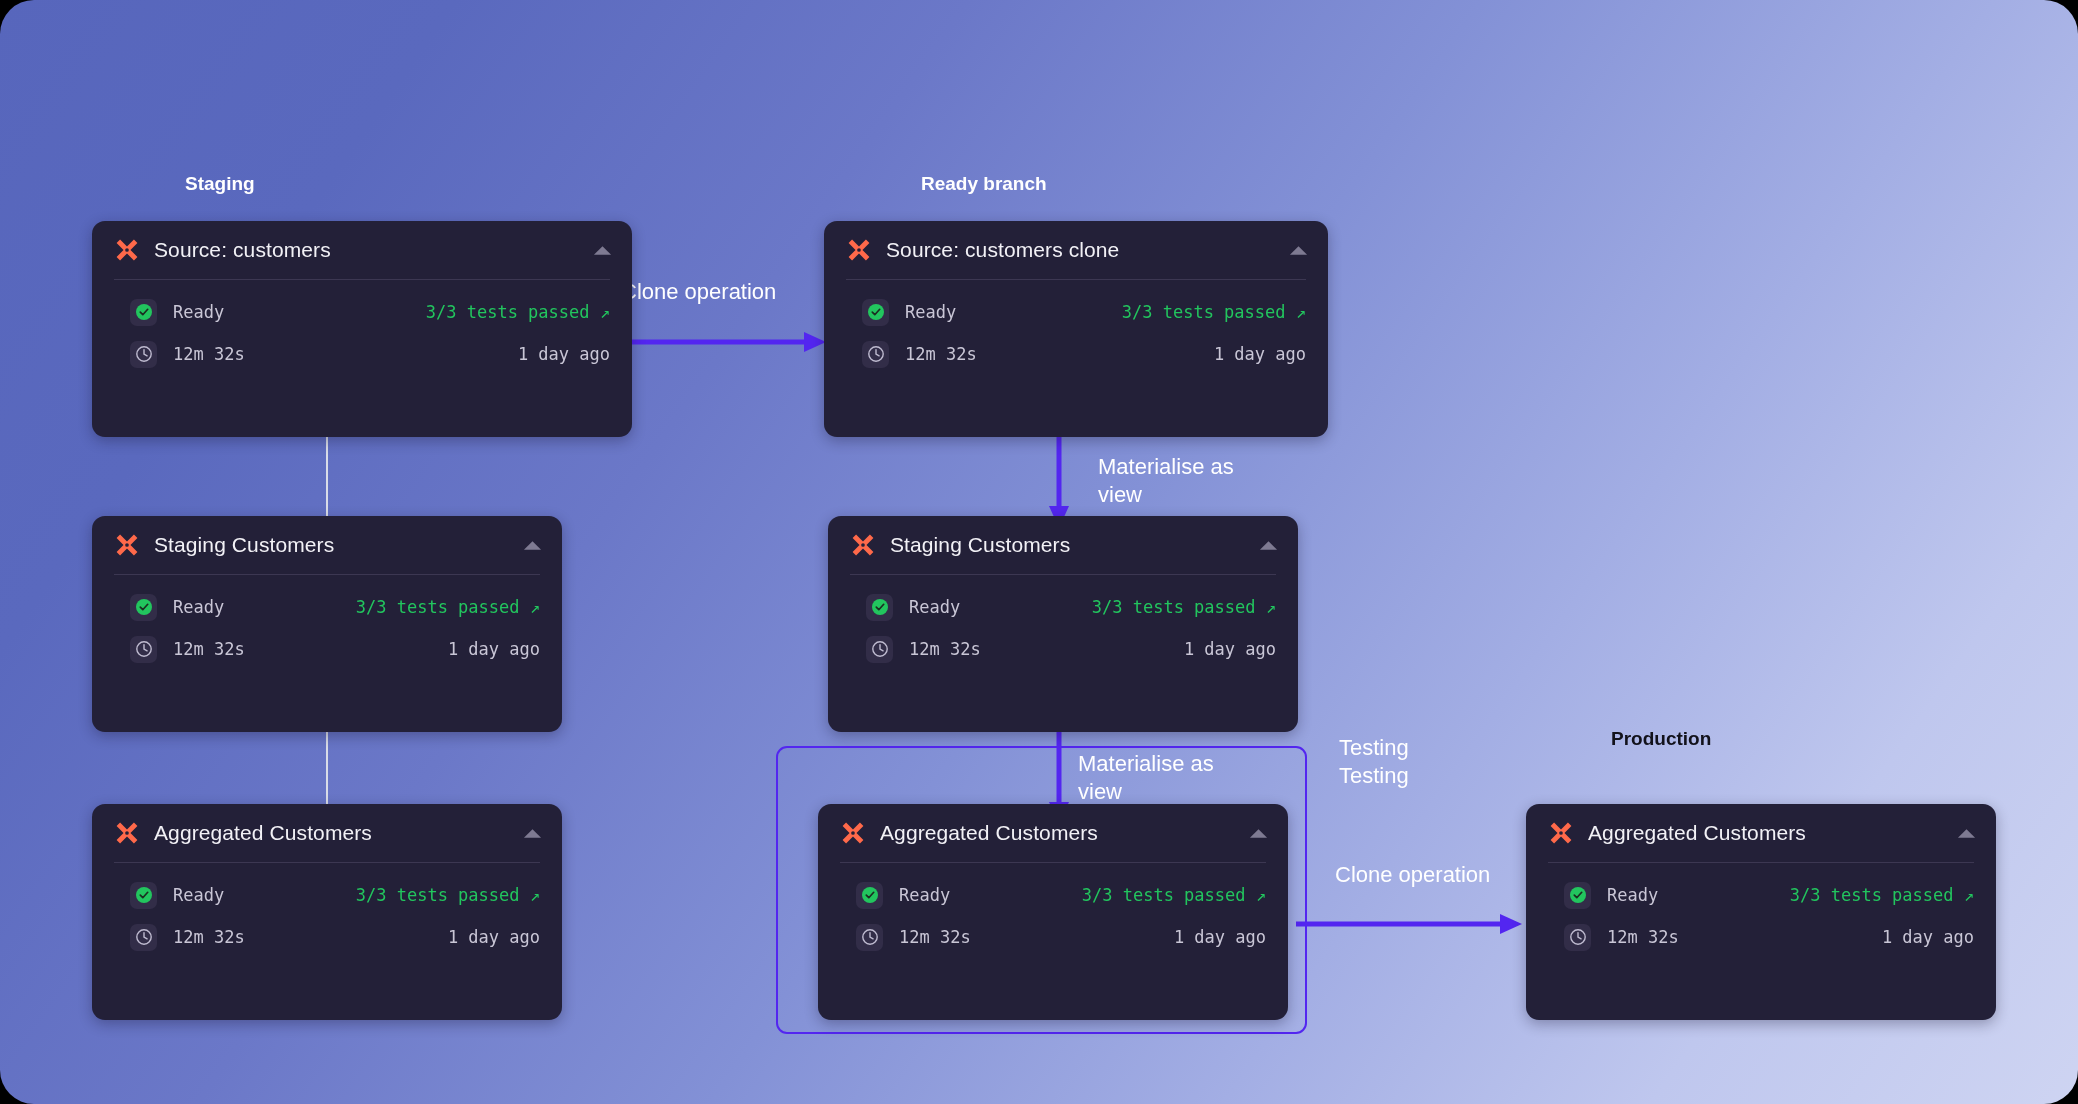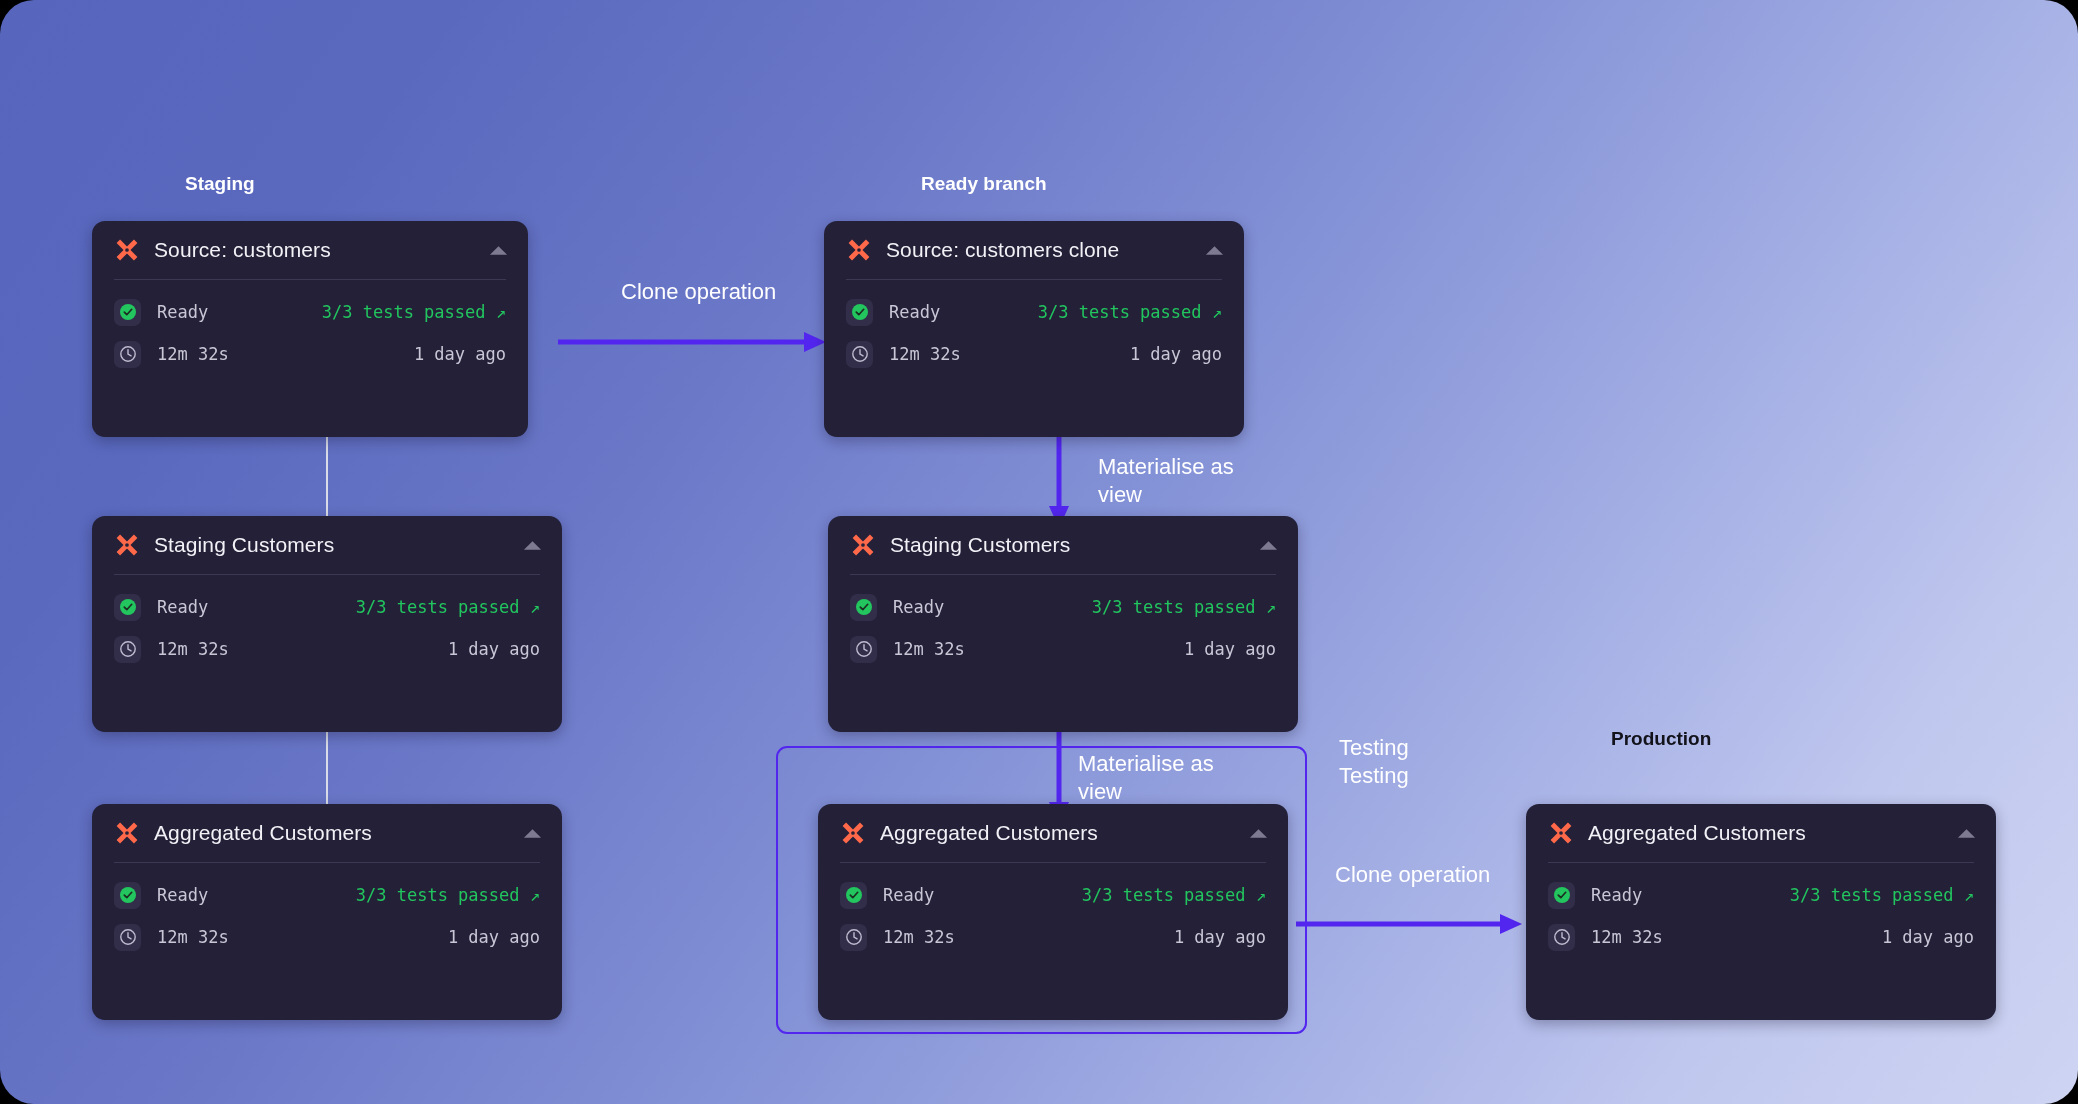--- a/index.html
+++ b/index.html
@@ -28,21 +28,21 @@
   }
   .dbt-icon{ width:26px; height:26px; flex:0 0 26px; margin-right:14px; display:block;}
   .card-title{
     color:#F2F1F6; font-size:21px; font-weight:400; letter-spacing:.1px;
     white-space:nowrap; font-family:"Liberation Sans",sans-serif;
   }
   .chev{ margin-left:auto; width:19px; height:12px; display:block; }
   .card-div{
     height:1px; background:#3C3752; margin:0 22px;
   }
-  .card-body{ padding:11px 22px 15px 22px; }
+  .card-body{ padding:11px 22px 15px 38px; }
   .row{
     display:flex; align-items:center; height:42px;
   }
   .badge{
     width:27px; height:27px; border-radius:7px; background:#322D48;
     display:flex; align-items:center; justify-content:center;
     flex:0 0 27px; margin-right:16px;
   }
   .badge svg{display:block;}
   .mono{
@@ -123,21 +123,21 @@
     <span>Materialise as</span><br>
     <span>view</span>
   </div>
 
   <svg class="arrow" style="left:1296px;top:912px;" width="226" height="24">
     <line x1="0" y1="12" x2="204" y2="12" stroke="#5326F0" stroke-width="5"></line>
     <polygon points="204,2 226,12 204,22" fill="#5326F0"></polygon>
   </svg>
   <div class="arrow-label" style="left:1335px;top:861px;">Clone operation</div>
 
-  <div class="card" style="left:92px;top:221px;width:436px;height:216px;">
+  <div class="card" style="left:92px;top:221px;width:540px;height:216px;">
     <div class="card-head">
       <svg class="dbt-icon" viewBox="0 0 24 24">
         <path d="M5.6 2.4 L12 8.8 L18.4 2.4 L21.6 5.6 L15.2 12 L21.6 18.4 L18.4 21.6 L12 15.2 L5.6 21.6 L2.4 18.4 L8.8 12 L2.4 5.6 Z" fill="#FF694A"></path>
         <circle cx="12" cy="12" r="1.7" fill="#232038"></circle>
       </svg>
       <span class="card-title">Source: customers</span>
       <svg class="chev" viewBox="0 0 20 12">
         <polygon points="10,2 19,11 1,11" fill="#7E7A92"></polygon>
       </svg>
     </div>
@@ -231,21 +231,21 @@
               <circle cx="9" cy="9" r="7.2" stroke="#BFBBD0" stroke-width="1.4" fill="none"></circle>
               <path d="M9 4.6 L9 9 L12.1 10.8" stroke="#BFBBD0" stroke-width="1.4" fill="none" stroke-linecap="round"></path>
             </svg>
         </span>
         <span class="mono lbl">12m 32s</span>
         <span class="mono ago">1 day ago</span>
       </div>
     </div>
   </div>
 
-  <div class="card" style="left:824px;top:221px;width:420px;height:216px;">
+  <div class="card" style="left:824px;top:221px;width:504px;height:216px;">
     <div class="card-head">
       <svg class="dbt-icon" viewBox="0 0 24 24">
         <path d="M5.6 2.4 L12 8.8 L18.4 2.4 L21.6 5.6 L15.2 12 L21.6 18.4 L18.4 21.6 L12 15.2 L5.6 21.6 L2.4 18.4 L8.8 12 L2.4 5.6 Z" fill="#FF694A"></path>
         <circle cx="12" cy="12" r="1.7" fill="#232038"></circle>
       </svg>
       <span class="card-title">Source: customers clone</span>
       <svg class="chev" viewBox="0 0 20 12">
         <polygon points="10,2 19,11 1,11" fill="#7E7A92"></polygon>
       </svg>
     </div>

